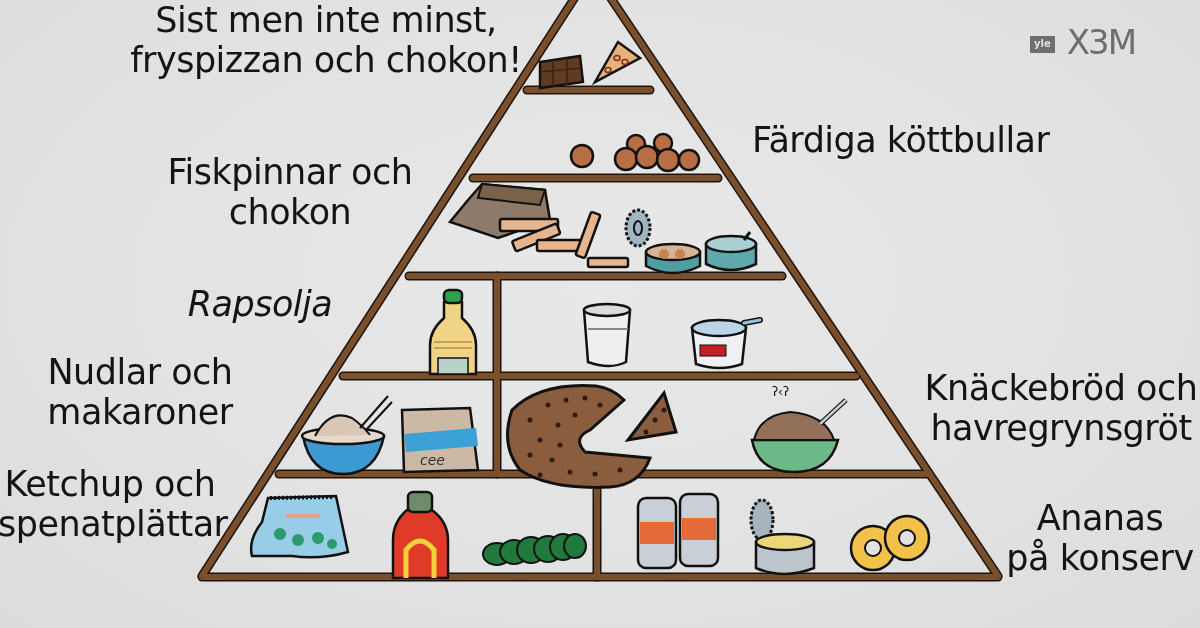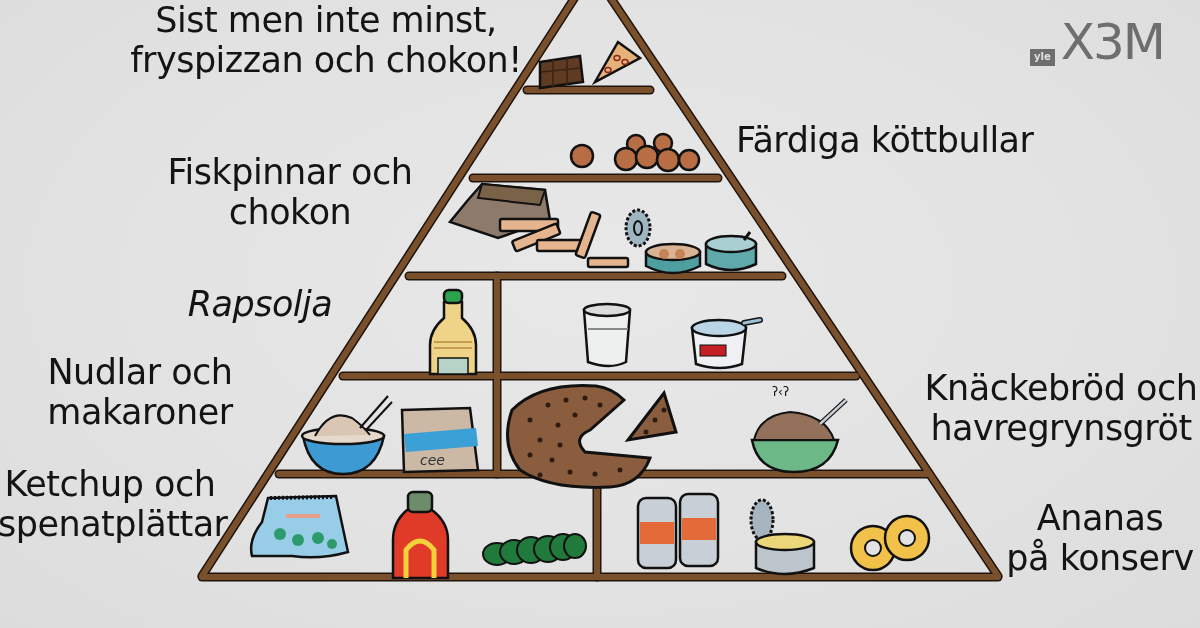--- a/index.html
+++ b/index.html
@@ -4,26 +4,26 @@
 <style>
   html, body { margin:0; padding:0; }
   body { width:1200px; height:628px; overflow:hidden; background:#e3e3e3; position:relative;
          font-family:"DejaVu Sans", "Liberation Sans", sans-serif; }
   .stage { position:absolute; left:0; top:0; width:1200px; height:628px;
            background: radial-gradient(ellipse at 50% 45%, #e8e8e8 0%, #e2e2e2 60%, #dcdcdc 100%); }
   svg.pyr { position:absolute; left:0; top:0; }
   .label { position:absolute; color:#141414; font-size:35px; line-height:40px; letter-spacing:-0.5px;
            white-space:nowrap; font-family:"DejaVu Sans", sans-serif; }
   .label span { display:block; }
-  .l-right { text-align:center; }
+  .l-right { text-align:center;margin-left:16px; }
   .l-center { text-align:center; }
-  .logo { position:absolute; left:1030px; top:18px; display:flex; align-items:flex-end; gap:6px; }
+  .logo { position:absolute; left:1030px; top:18px; display:flex; align-items:center; gap:12px; }
   .logo .yle { background:#6e6e6e; color:#e0e0e0; font-size:10px; font-weight:bold; padding:3px 4px 4px 4px;
                line-height:10px; margin-top:5px; }
-  .logo .x3m { color:#6e6e6e; font-size:50px; line-height:48px; letter-spacing:-2px; font-family:"DejaVu Sans", sans-serif; }
+  .logo .x3m { color:#6e6e6e; font-size:34px; line-height:48px; letter-spacing:-2px; font-family:"DejaVu Sans", sans-serif; }
 </style>
 </head>
 <body>
 
 <div class="stage">
 
   <svg class="pyr" width="1200" height="628" viewBox="0 0 1200 628">
     <defs>
       <filter id="rough">
           <feTurbulence type="fractalNoise" baseFrequency="0.9" numOctaves="1" result="n"></feTurbulence>

